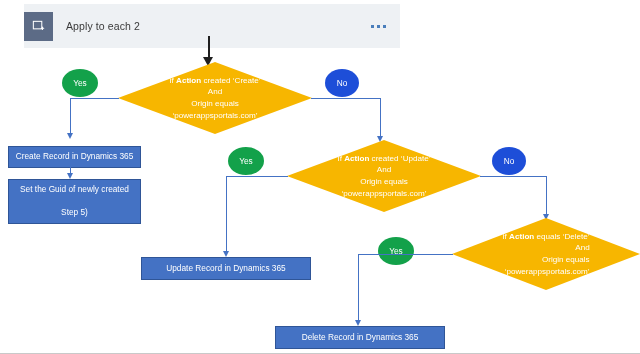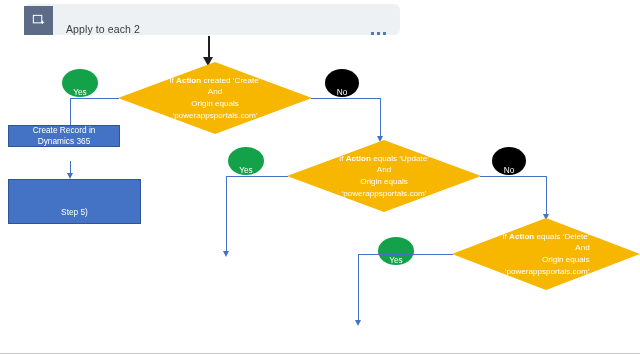--- a/index.html
+++ b/index.html
@@ -23,25 +23,24 @@
     border-bottom: 1px solid #c9c9c9;
     box-sizing: border-box;
   }
 
   
   .flow-card {
     position: absolute;
     left: 24px;
     top: 4px;
     width: 376px;
-    height: 31px;
+    height: 44px;
     background: #eef1f4;
     display: flex;
-    align-items: flex-end;
-    border-radius: 6px;
+    align-items: center;
   }
   .flow-card-icon {
     width: 29px;
     height: 29px;
     background: #5c6b86;
     display: flex;
     align-items: center;
     justify-content: center;
     flex: 0 0 auto;
   }
@@ -93,27 +92,27 @@
     color: #ffffff;
     font-size: 8.3px;
     line-height: 11.5px;
   }
   .pbox .btext { padding: 0 6px; }
 
   .pill {
     position: absolute;
     border-radius: 50%;
     display: flex;
-    align-items: flex-end;
+    align-items: center;
     justify-content: center;
     color: #ffffff;
     font-size: 8.3px;
   }
   .pill.yes { background: #13a14a; }
-  .pill.no  { background: #000000; }
+  .pill.no  { background: #1d4ed8; }
 
   
   .ln {
     position: absolute;
     background: #4472c4;
   }
   .ln.h { height: 1px; }
   .ln.v { width: 1px; }
   .ln.dark { background: #1f1f1f; }
 
@@ -167,38 +166,38 @@
   </div>
 
   <div class="ln h" style="left:70px; top:98px; width:49px;"></div>
   <div class="ln v" style="left:70px; top:98px; height:39px;"></div>
   <div class="arrow-down" style="left:67px; top:133px;"></div>
 
   <div class="ln h" style="left:311px; top:98px; width:69px;"></div>
   <div class="ln v" style="left:380px; top:98px; height:42px;"></div>
   <div class="arrow-down" style="left:377px; top:136px;"></div>
 
-  <div class="pbox" style="left:8px; top:125px; width:112px; height:22px;">
+  <div class="pbox" style="left:8px; top:146px; width:133px; height:22px;">
     <div class="btext">Create Record in Dynamics 365</div>
   </div>
 
   <div class="ln v" style="left:70px; top:161px; height:16px;"></div>
   <div class="arrow-down" style="left:67px; top:173px;"></div>
 
   <div class="pbox" style="left:8px; top:179px; width:133px; height:45px;">
     <div class="btext">
-      <br>
+      <span>Set the Guid of newly created</span><br>
       <br>
       <span>Step 5)</span>
     </div>
   </div>
 
   <div class="diamond" style="left:287px; top:140px; width:194px; height:72px;">
     <div class="dtext">
-      <span>If </span><b>Action</b><span> equals ‘Update’</span><br>
+      <span>If </span><b>Action</b><span> created ‘Update’</span><br>
       <span>And</span><br>
       <span>Origin equals</span><br>
       <span>‘powerappsportals.com’</span>
     </div>
   </div>
 
   <div class="pill yes" style="left:228px; top:147px; width:36px; height:28px;">
     <span>Yes</span>
   </div>
 
@@ -207,32 +206,38 @@
   </div>
 
   <div class="ln h" style="left:226px; top:176px; width:62px;"></div>
   <div class="ln v" style="left:226px; top:176px; height:79px;"></div>
   <div class="arrow-down" style="left:223px; top:251px;"></div>
 
   <div class="ln h" style="left:480px; top:176px; width:66px;"></div>
   <div class="ln v" style="left:546px; top:176px; height:43px;"></div>
   <div class="arrow-down" style="left:543px; top:214px;"></div>
 
+  <div class="pbox" style="left:141px; top:257px; width:170px; height:23px;">
+    <div class="btext">Update Record in Dynamics 365</div>
+  </div>
 
   <div class="diamond" style="left:452px; top:218px; width:188px; height:72px;text-align:right;">
     <div class="dtext">
       <span>If </span><b>Action</b><span> equals ‘Delete’</span><br>
       <span>And</span><br>
       <span>Origin equals</span><br>
       <span>‘powerappsportals.com’</span>
     </div>
   </div>
 
   <div class="pill yes" style="left:378px; top:237px; width:36px; height:28px;">
     <span>Yes</span>
   </div>
 
   <div class="ln h" style="left:358px; top:254px; width:95px;"></div>
   <div class="ln v" style="left:358px; top:254px; height:70px;"></div>
   <div class="arrow-down" style="left:355px; top:320px;"></div>
 
+  <div class="pbox" style="left:275px; top:326px; width:170px; height:23px;">
+    <div class="btext">Delete Record in Dynamics 365</div>
+  </div>
 
 </div>
 
 </body></html>

